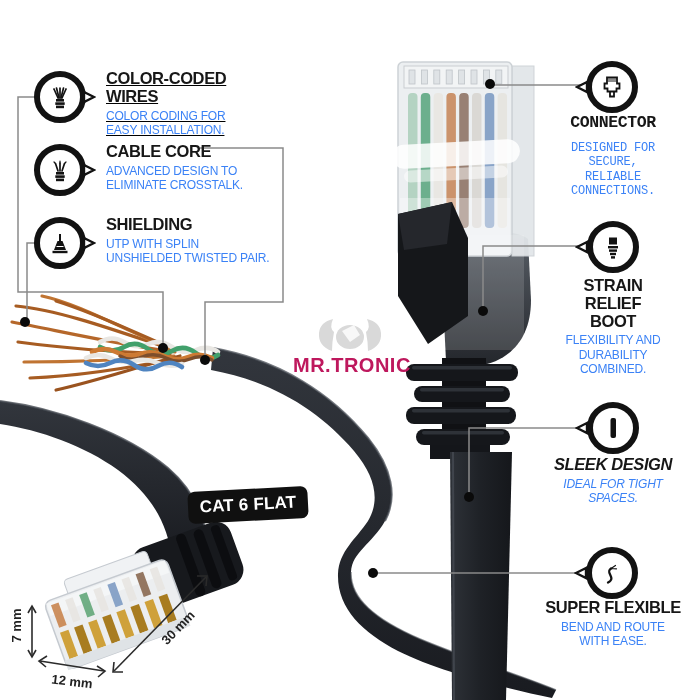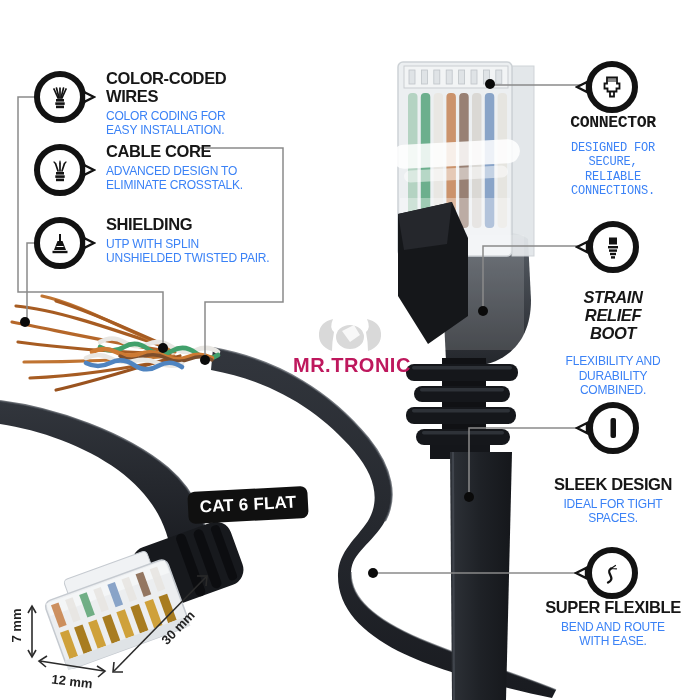--- a/index.html
+++ b/index.html
@@ -12,21 +12,21 @@
   .co-circle{position:absolute;width:40px;height:40px;border:6px solid #121212;border-radius:50%;
              background:#fff;display:flex;align-items:center;justify-content:center;box-sizing:content-box;z-index:4;}
   .notch{position:absolute;z-index:5;}
 
   
   .lco{position:absolute;left:106px;z-index:3;}
   .rco{position:absolute;left:538px;width:150px;text-align:center;z-index:3;}
   .co-title{font-size:16.5px;font-weight:bold;color:#171717;letter-spacing:-0.4px;line-height:1.08;}
   .co-desc{font-size:12px;color:#3b82f6;letter-spacing:-0.2px;line-height:1.2;margin-top:3px;font-weight:400;}
   .w100{width:100px;margin:3px auto 0;}
-  .w104{width:104px;margin:12px auto;font-style:italic;}
+  .w104{width:104px;margin:0 auto;}
   .w108{width:108px;margin:9px auto 0;}
   .w140{width:140px;}
   .w150{width:150px;}
   .w170{width:170px;}
 
   
   .watermark-text{position:absolute;left:293px;top:354px;width:114px;text-align:center;
     font-size:20px;font-weight:bold;color:#be185d;letter-spacing:0.5px;z-index:1;}
 
   
@@ -241,21 +241,21 @@
           <line x1="14" y1="15" x2="16.5" y2="5"></line>
       </g>
       <rect x="9" y="16" width="8" height="2.6" fill="#121212"></rect>
       <rect x="8.3" y="19.3" width="9.4" height="2.6" fill="#121212"></rect>
       <rect x="9" y="22.6" width="8" height="2.6" fill="#121212"></rect>
     </svg>
   </div>
   <svg class="notch" style="left:82px;top:90px;" width="14" height="14">
     <polygon points="2,2 12,7 2,12" fill="#fff" stroke="#121212" stroke-width="2.4"></polygon>
     </svg>
-  <div class="lco" style="top:70px;">
+  <div class="lco" style="top:70px;text-decoration:underline;">
     <div class="co-title w150">COLOR-CODED WIRES</div>
     <div class="co-desc w150">COLOR CODING FOR EASY INSTALLATION.</div>
   </div>
 
   <div class="co-circle" style="left:34px;top:144px;">
     <svg width="26" height="28" viewBox="0 0 26 28">
       <g stroke="#121212" stroke-width="1.7" stroke-linecap="round">
         <path d="M13,15 L13,7 M11,15 L8.5,7.5 M15,15 L17.5,7.5"></path>
         <path d="M8.5,7.5 L7,6 M17.5,7.5 L19,6 M13,7 L13,5" stroke-width="1.2"></path>
       </g>
@@ -326,21 +326,21 @@
   </div>
 
   <div class="co-circle" style="left:587px;top:402px;">
     <svg width="26" height="28" viewBox="0 0 26 28">
       <rect x="10.5" y="4" width="5.5" height="20" rx="2" fill="#121212"></rect>
     </svg>
   </div>
   <svg class="notch" style="left:575px;top:421px;" width="14" height="14">
     <polygon points="12,2 2,7 12,12" fill="#fff" stroke="#121212" stroke-width="2.4"></polygon>
     </svg>
-  <div class="rco" style="top:476px;">
+  <div class="rco" style="top:456px;font-style:italic;">
     <div class="co-title">SLEEK DESIGN</div>
     <div class="co-desc w100">IDEAL FOR TIGHT SPACES.</div>
   </div>
 
   <div class="co-circle" style="left:586px;top:547px;">
     <svg width="26" height="28" viewBox="0 0 26 28">
       <path d="M9,23.5 C18,19 5.5,13.5 12,9.5" fill="none" stroke="#121212" stroke-width="2.3" stroke-linecap="round"></path>
       <path d="M12,9.5 L16.5,6.5 M12,9.5 L17.5,9.8" fill="none" stroke="#121212" stroke-width="1.2" stroke-linecap="round"></path>
     </svg>
   </div>

